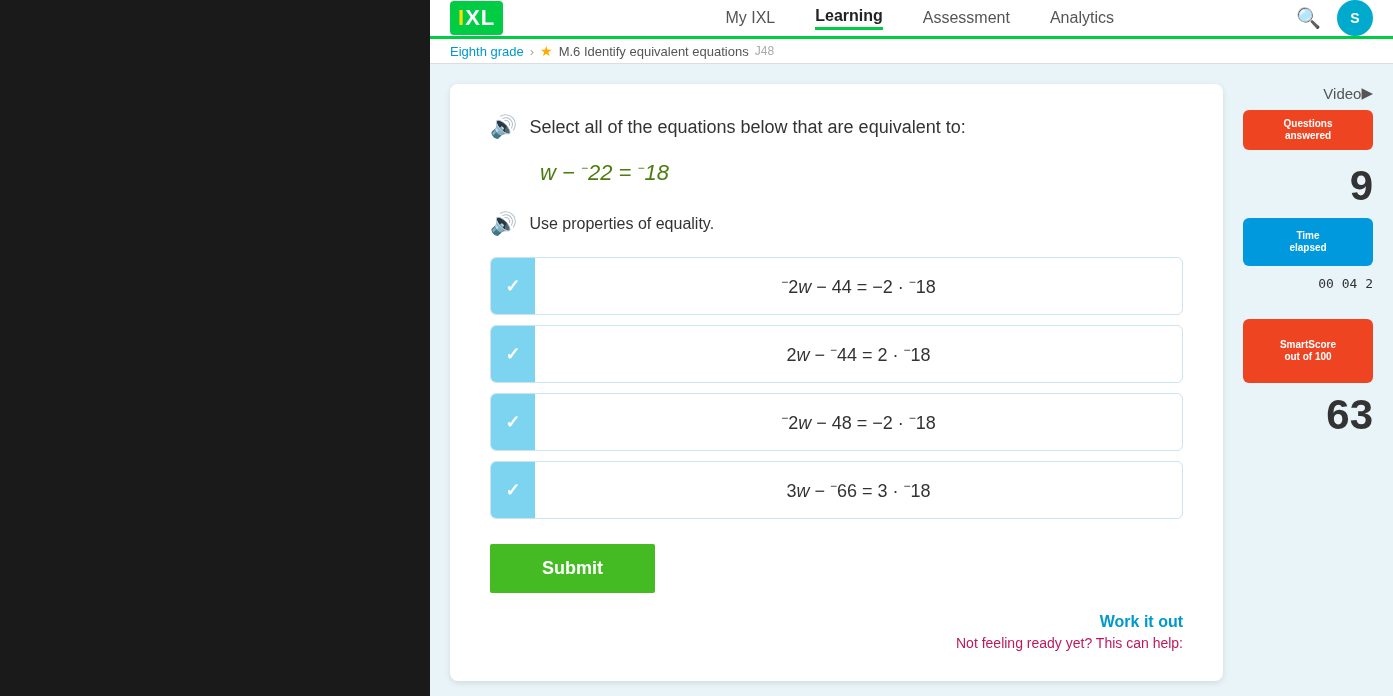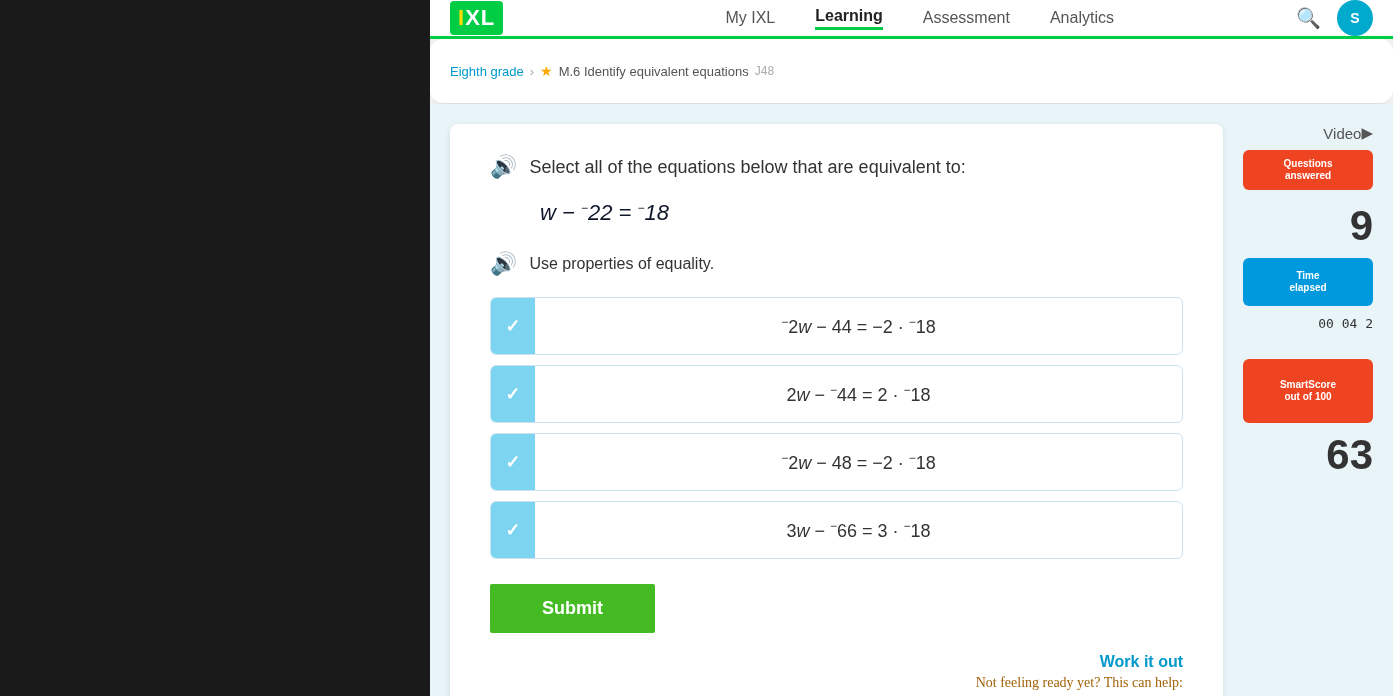--- a/index.html
+++ b/index.html
@@ -105,28 +105,27 @@
       align-items: center;
       justify-content: center;
       color: white;
       font-weight: bold;
       font-size: 14px;
     }
 
     
     .breadcrumb-bar {
       background: white;
-      padding: 24px 20px;
+      padding: 4px 20px;
       border-bottom: 1px solid #ddd;
       display: flex;
       align-items: center;
       gap: 6px;
       font-size: 13px;
       color: #555;
-      border-radius: 13px;
     }
 
     .breadcrumb-link {
       color: #0099cc;
       cursor: pointer;
       text-decoration: none;
     }
 
     .breadcrumb-separator {
       color: #aaa;
@@ -177,21 +176,21 @@
       cursor: pointer;
     }
 
     .question-text {
       font-size: 18px;
       color: #333;
     }
 
     .equation-display {
       font-size: 22px;
-      color: #0f172a;
+      color: #4d7c0f;
       margin: 10px 0 25px 50px;
       font-style: italic;
     }
 
     .hint-header {
       display: flex;
       align-items: center;
       gap: 12px;
       margin-bottom: 20px;
     }
@@ -257,24 +256,23 @@
       text-align: right;
     }
 
     .work-it-out-title {
       color: #0099cc;
       font-size: 16px;
       font-weight: bold;
     }
 
     .work-it-out-subtitle {
-      color: #a16207;
+      color: #be185d;
       font-size: 14px;
       margin-top: 4px;
-      font-family: Liberation Serif, serif;
     }
 
     
     .right-sidebar {
       width: 130px;
       display: flex;
       flex-direction: column;
       gap: 8px;
     }
 

